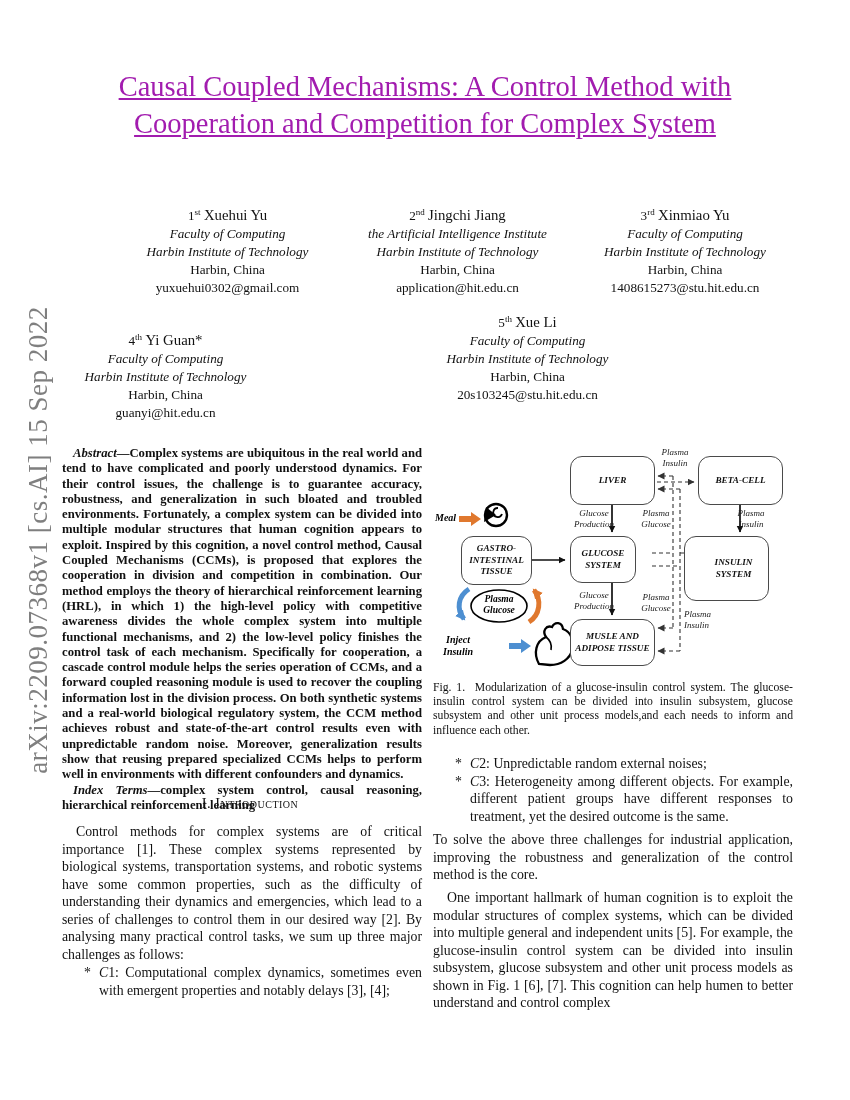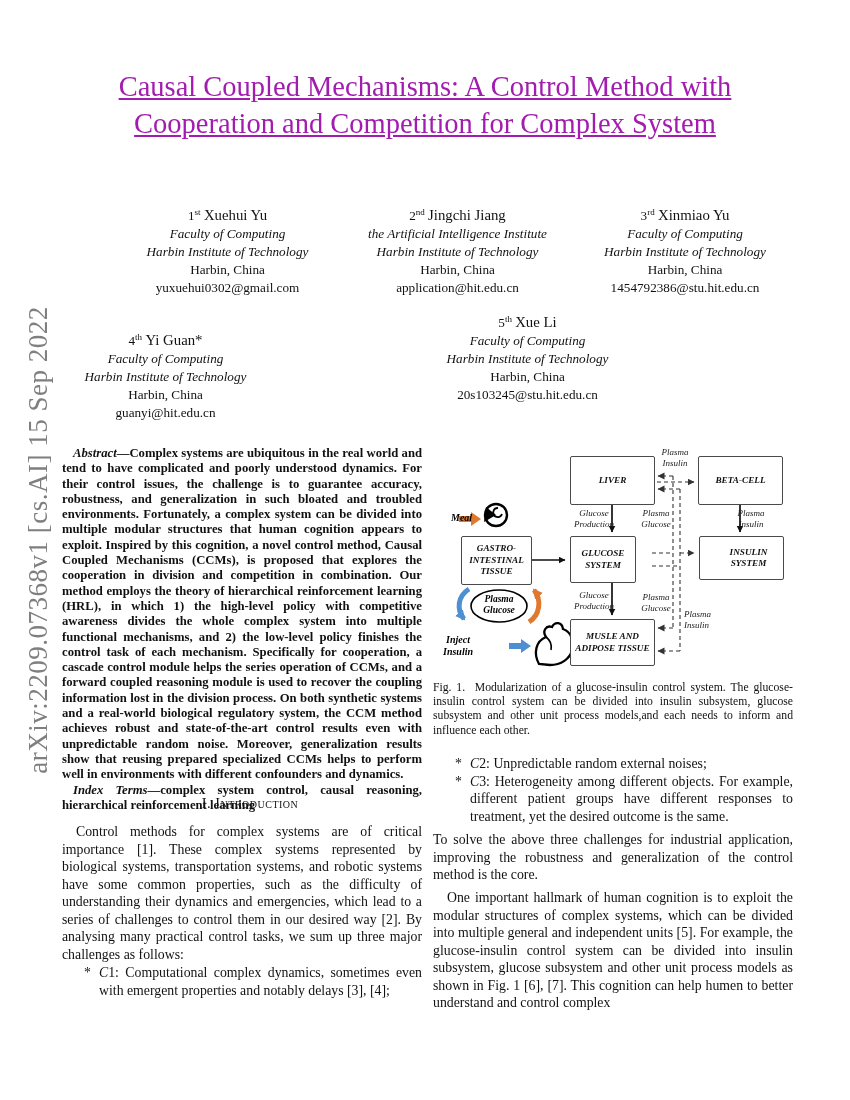--- a/index.html
+++ b/index.html
@@ -33,21 +33,21 @@
             font-size:14.5px;font-variant:small-caps;letter-spacing:.5px;}
   .body-p{font-size:13.8px;line-height:17.5px;text-align:justify;margin:0;}
   .p-ind{display:inline-block;width:14px;}
 
   .chal{position:relative;padding-left:37px;font-size:13.8px;line-height:17.5px;text-align:justify;}
   .chal .mk{position:absolute;left:22px;}
   .cvar{font-style:italic;}
 
   
   .fig{position:absolute;top:0;left:0;width:360px;height:238px;}
-  .fbox{position:absolute;border:1.4px solid #4a4a4a;border-radius:2px;background:#fff;
+  .fbox{position:absolute;border:1.4px solid #4a4a4a;border-radius:12px;background:#fff;
         display:flex;align-items:center;justify-content:center;text-align:center;
         font-weight:bold;font-style:italic;font-size:9.2px;line-height:11.5px;padding:2px;box-sizing:border-box;}
   .flab{position:absolute;font-style:italic;font-size:9px;line-height:10.5px;text-align:center;color:#222;}
   .flab-b{position:absolute;font-style:italic;font-weight:bold;font-size:10px;line-height:12px;color:#000;}
   .fig-svg{position:absolute;top:0;left:0;}
 
   .caption{position:absolute;top:238px;left:0;width:360px;font-size:11.7px;line-height:14.2px;text-align:justify;}
   .r-bullets{position:absolute;top:312px;left:0;width:360px;}
   .r-p1{position:absolute;top:388px;left:0;width:360px;}
   .r-p2{position:absolute;top:446px;left:0;width:360px;}
@@ -77,21 +77,21 @@
     <div class="a-aff">the Artificial Intelligence Institute</div>
     <div class="a-aff">Harbin Institute of Technology</div>
     <div>Harbin, China</div>
     <div>application@hit.edu.cn</div>
   </div>
   <div class="acol" style="left:565px;top:203px;width:240px;">
     <div><span>3</span><sup>rd</sup> <span class="a-name">Xinmiao Yu</span></div>
     <div class="a-aff">Faculty of Computing</div>
     <div class="a-aff">Harbin Institute of Technology</div>
     <div>Harbin, China</div>
-    <div>1454792386@stu.hit.edu.cn</div>
+    <div>1408615273@stu.hit.edu.cn</div>
   </div>
 
   <div class="acol" style="left:48px;top:328px;width:235px;">
     <div><span>4</span><sup>th</sup> <span class="a-name">Yi Guan*</span></div>
     <div class="a-aff">Faculty of Computing</div>
     <div class="a-aff">Harbin Institute of Technology</div>
     <div>Harbin, China</div>
     <div>guanyi@hit.edu.cn</div>
   </div>
   <div class="acol" style="left:390px;top:310px;width:275px;">
@@ -175,31 +175,31 @@
         <ellipse cx="66" cy="163" rx="28" ry="16" fill="#fff" stroke="#000" stroke-width="1.6"></ellipse>
 
         <path d="M36,146 C25,153 23,166 31,176" fill="none" stroke="#4D8FD1" stroke-width="5" marker-end="url(#mBl)"></path>
         <path d="M96,179 C107,172 109,157 101,147" fill="none" stroke="#E0782E" stroke-width="5" marker-end="url(#mO)"></path>
       </svg>
 
       <div class="fbox" style="left:137px;top:13px;width:85px;height:49px;">LIVER</div>
       <div class="fbox" style="left:265px;top:13px;width:85px;height:49px;">BETA-CELL</div>
       <div class="fbox" style="left:28px;top:93px;width:71px;height:49px;">GASTRO-INTESTINAL TISSUE</div>
       <div class="fbox" style="left:137px;top:93px;width:66px;height:47px;">GLUCOSE SYSTEM</div>
-      <div class="fbox" style="left:266px;top:93px;width:85px;height:44px;padding-left:16px;">INSULIN SYSTEM</div>
+      <div class="fbox" style="left:251px;top:93px;width:85px;height:65px;padding-left:16px;">INSULIN SYSTEM</div>
       <div class="fbox" style="left:137px;top:176px;width:85px;height:47px;">MUSLE AND ADIPOSE TISSUE</div>
 
       <div class="flab" style="left:219px;top:4px;width:46px;">Plasma Insulin</div>
       <div class="flab" style="left:138px;top:65px;width:46px;">Glucose Production</div>
       <div class="flab" style="left:200px;top:65px;width:46px;">Plasma Glucose</div>
       <div class="flab" style="left:295px;top:65px;width:46px;">Plasma Insulin</div>
       <div class="flab" style="left:138px;top:147px;width:46px;">Glucose Production</div>
       <div class="flab" style="left:200px;top:149px;width:46px;">Plasma Glucose</div>
       <div class="flab" style="left:251px;top:166px;width:42px;text-align:left;">Plasma Insulin</div>
-      <div class="flab-b" style="left:2px;top:69px;width:24px;margin-left:16px;">Meal</div>
+      <div class="flab-b" style="left:2px;top:69px;width:24px;">Meal</div>
       <div class="flab-b" style="left:4px;top:191px;width:42px;text-align:center;">Inject Insulin</div>
       <div class="flab-b" style="left:38px;top:151px;width:56px;text-align:center;font-size:9.5px;line-height:11px;">Plasma Glucose</div>
     </div>
 
     <div class="caption">
       <span>Fig. 1.</span>&nbsp;&nbsp;<span>Modularization of a glucose-insulin control system. The glucose-insulin control system can be divided into insulin subsystem, glucose subsystem and other unit process models,and each needs to inform and influence each other.</span>
     </div>
 
     <div class="r-bullets">
       <div class="chal">

